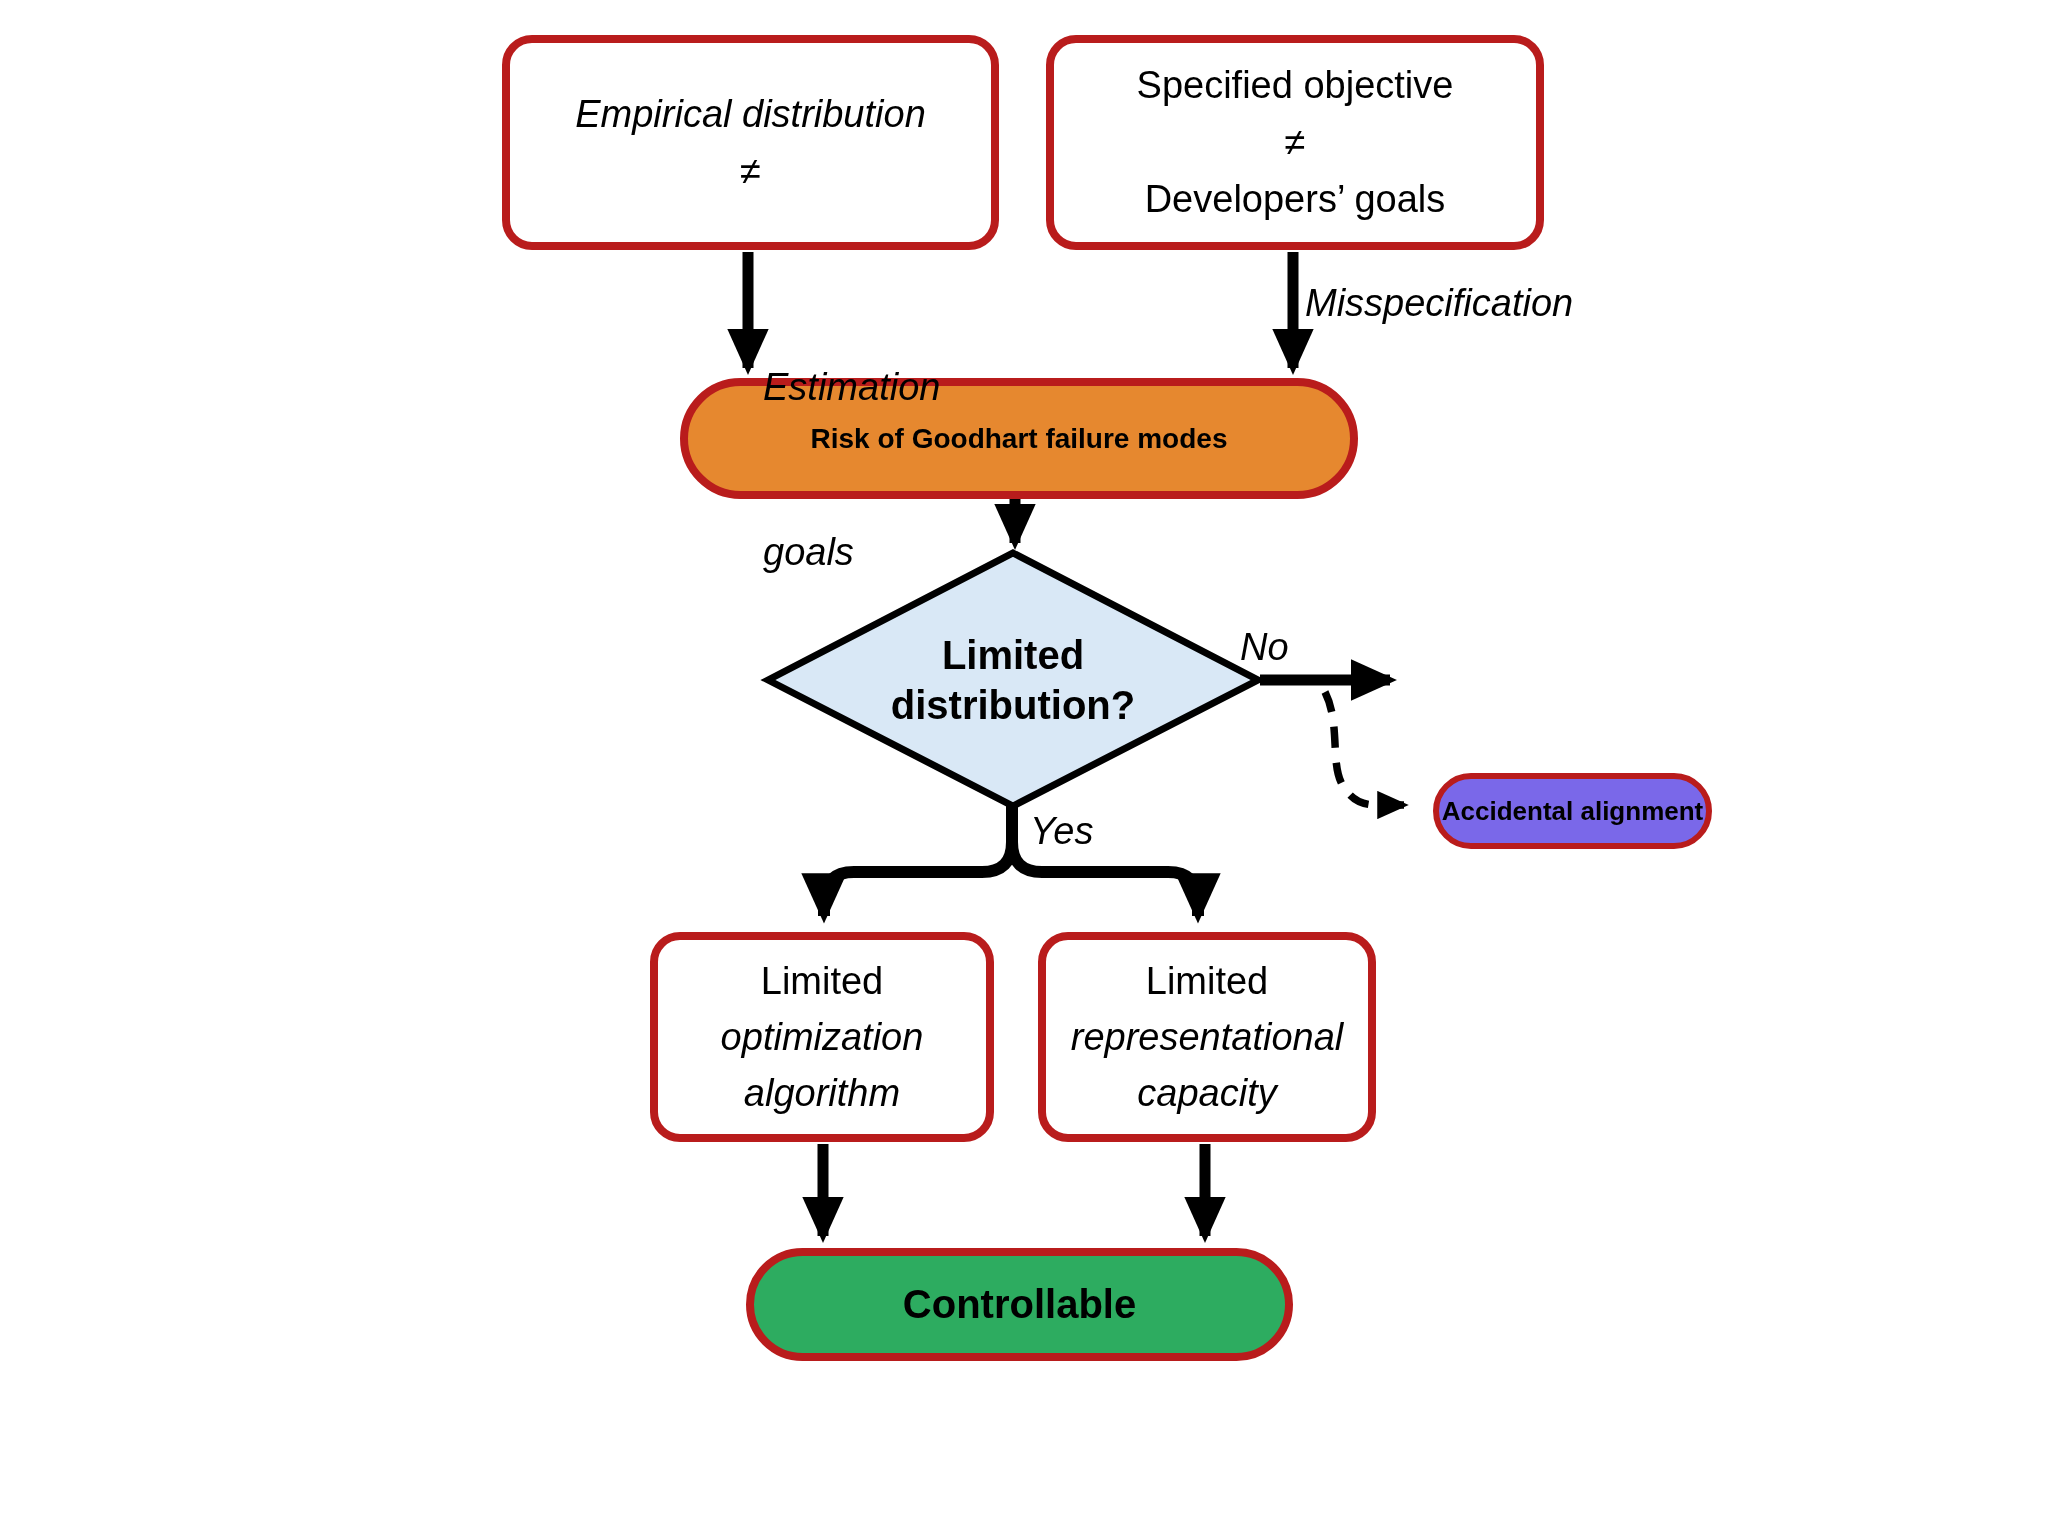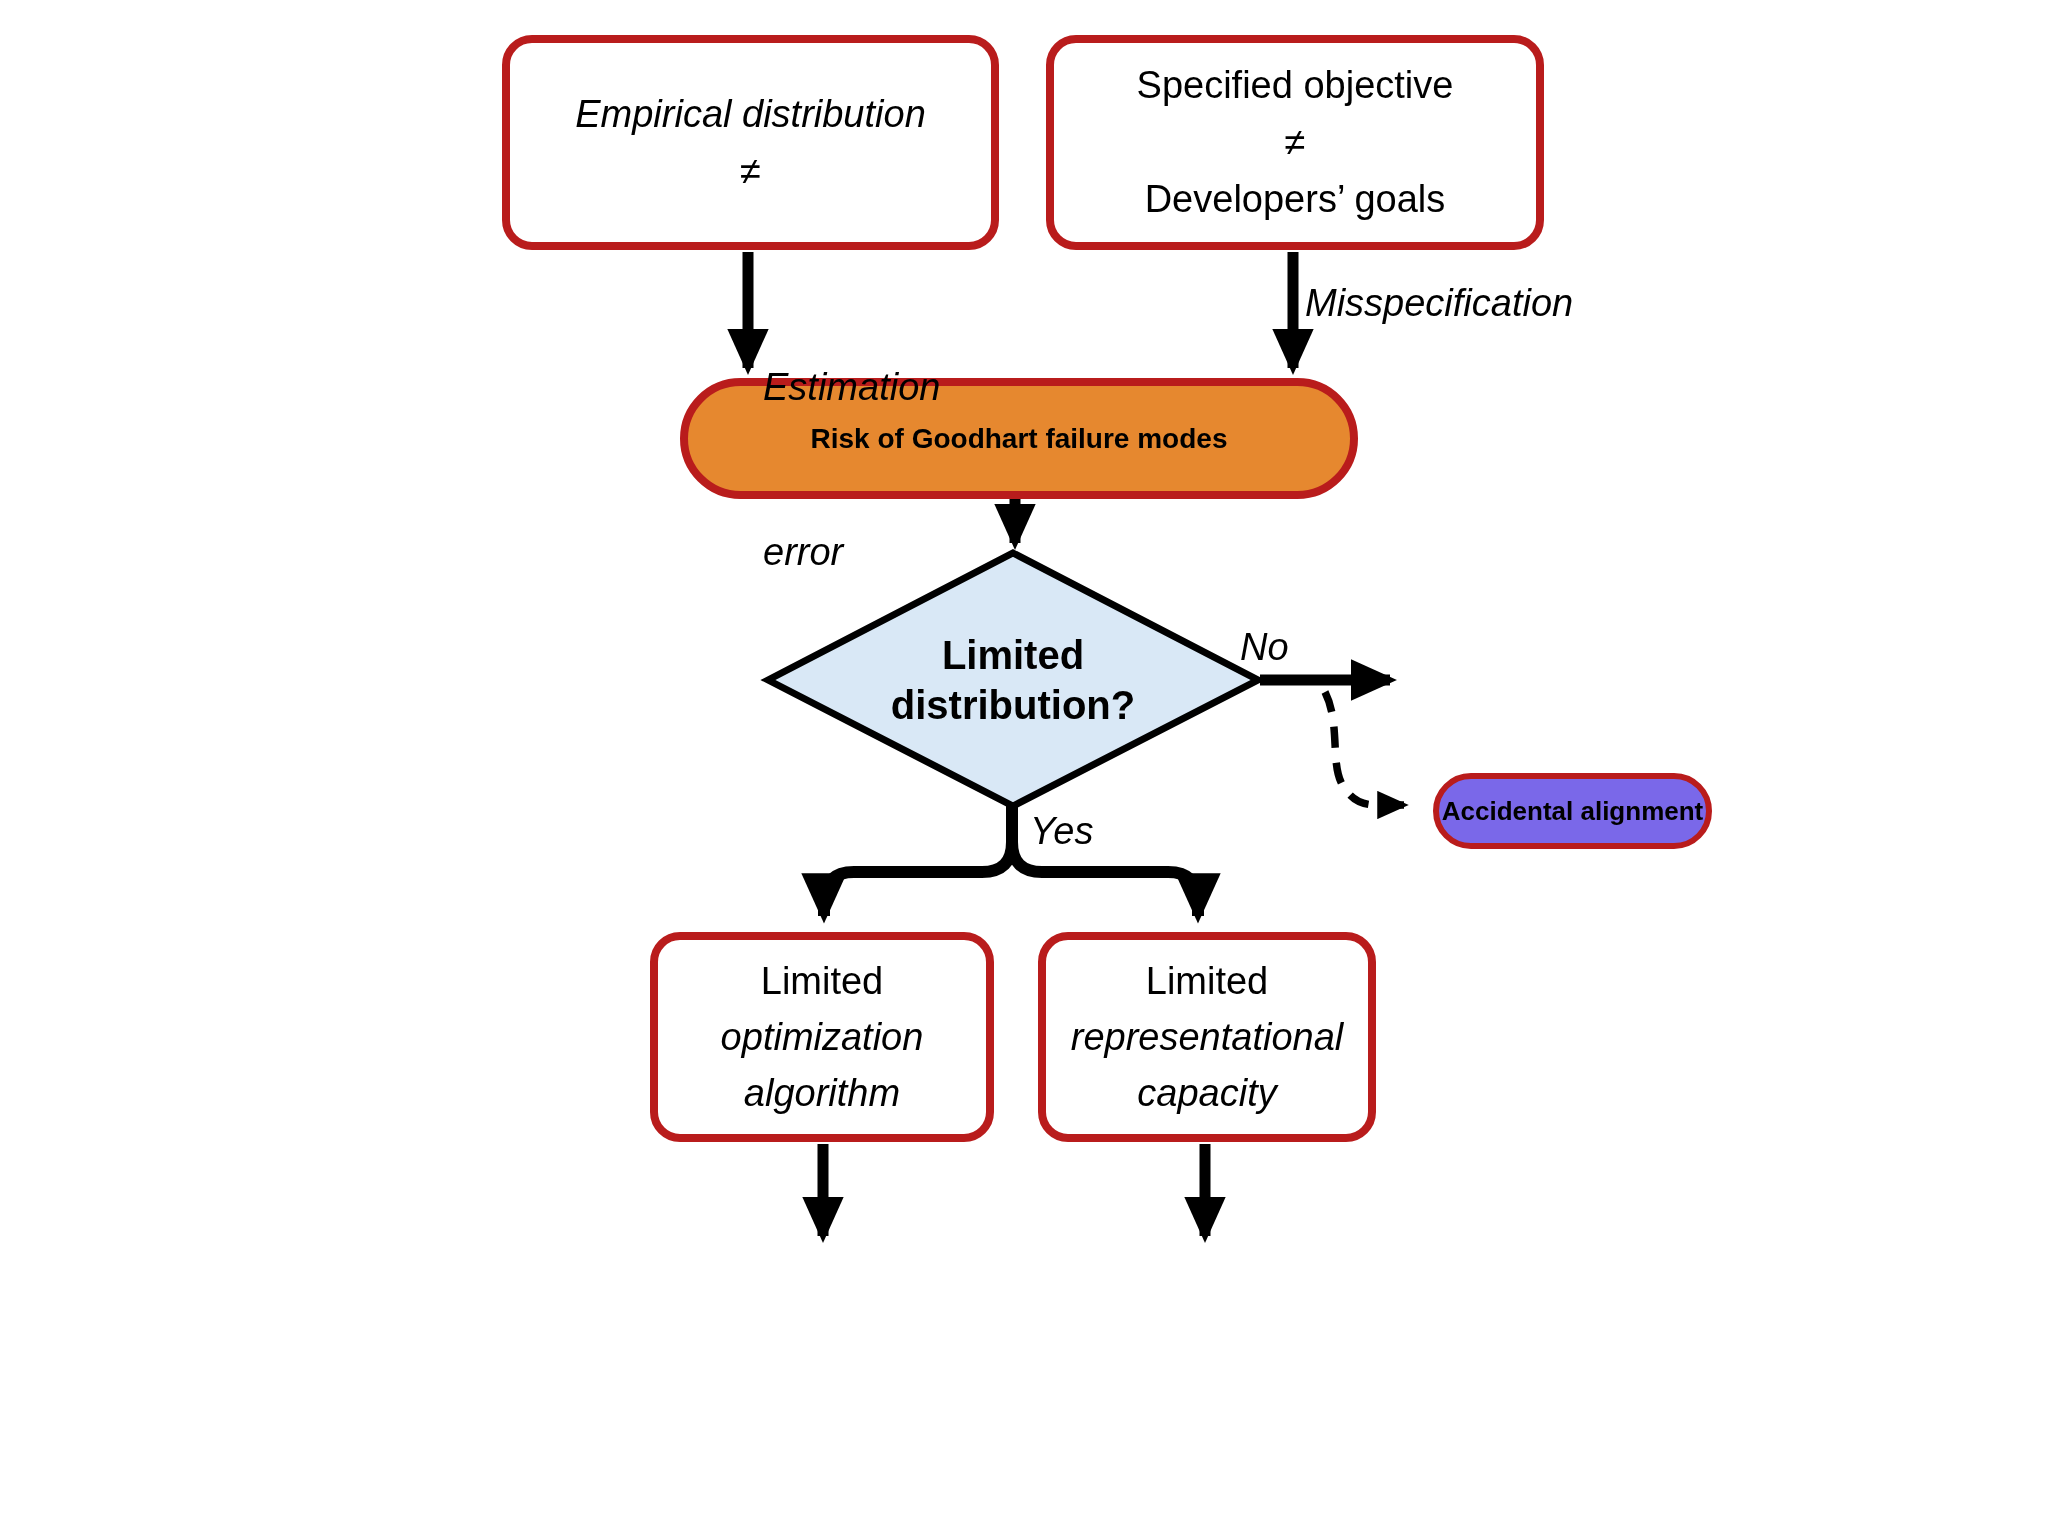--- a/index.html
+++ b/index.html
@@ -110,22 +110,25 @@
     <div class="it">optimization</div>
     <div class="it">algorithm</div>
   </div>
 
   <div class="node rectbox n-limited-rep">
     <div>Limited</div>
     <div class="it">representational</div>
     <div class="it">capacity</div>
   </div>
 
+  <div class="node pill n-controllable" style="background-color: rgb(45, 172, 96);">
+    <div>Controllable</div>
+  </div>
 
   <div class="edge-label lbl-estimation">
     <div>Estimation</div>
-    <div>error</div>
+    <div>goals</div>
   </div>
   <div class="edge-label lbl-misspecification">Misspecification</div>
   <div class="edge-label lbl-no">No</div>
   <div class="edge-label lbl-yes">Yes</div>
 
 </div>
 
 </body></html>

